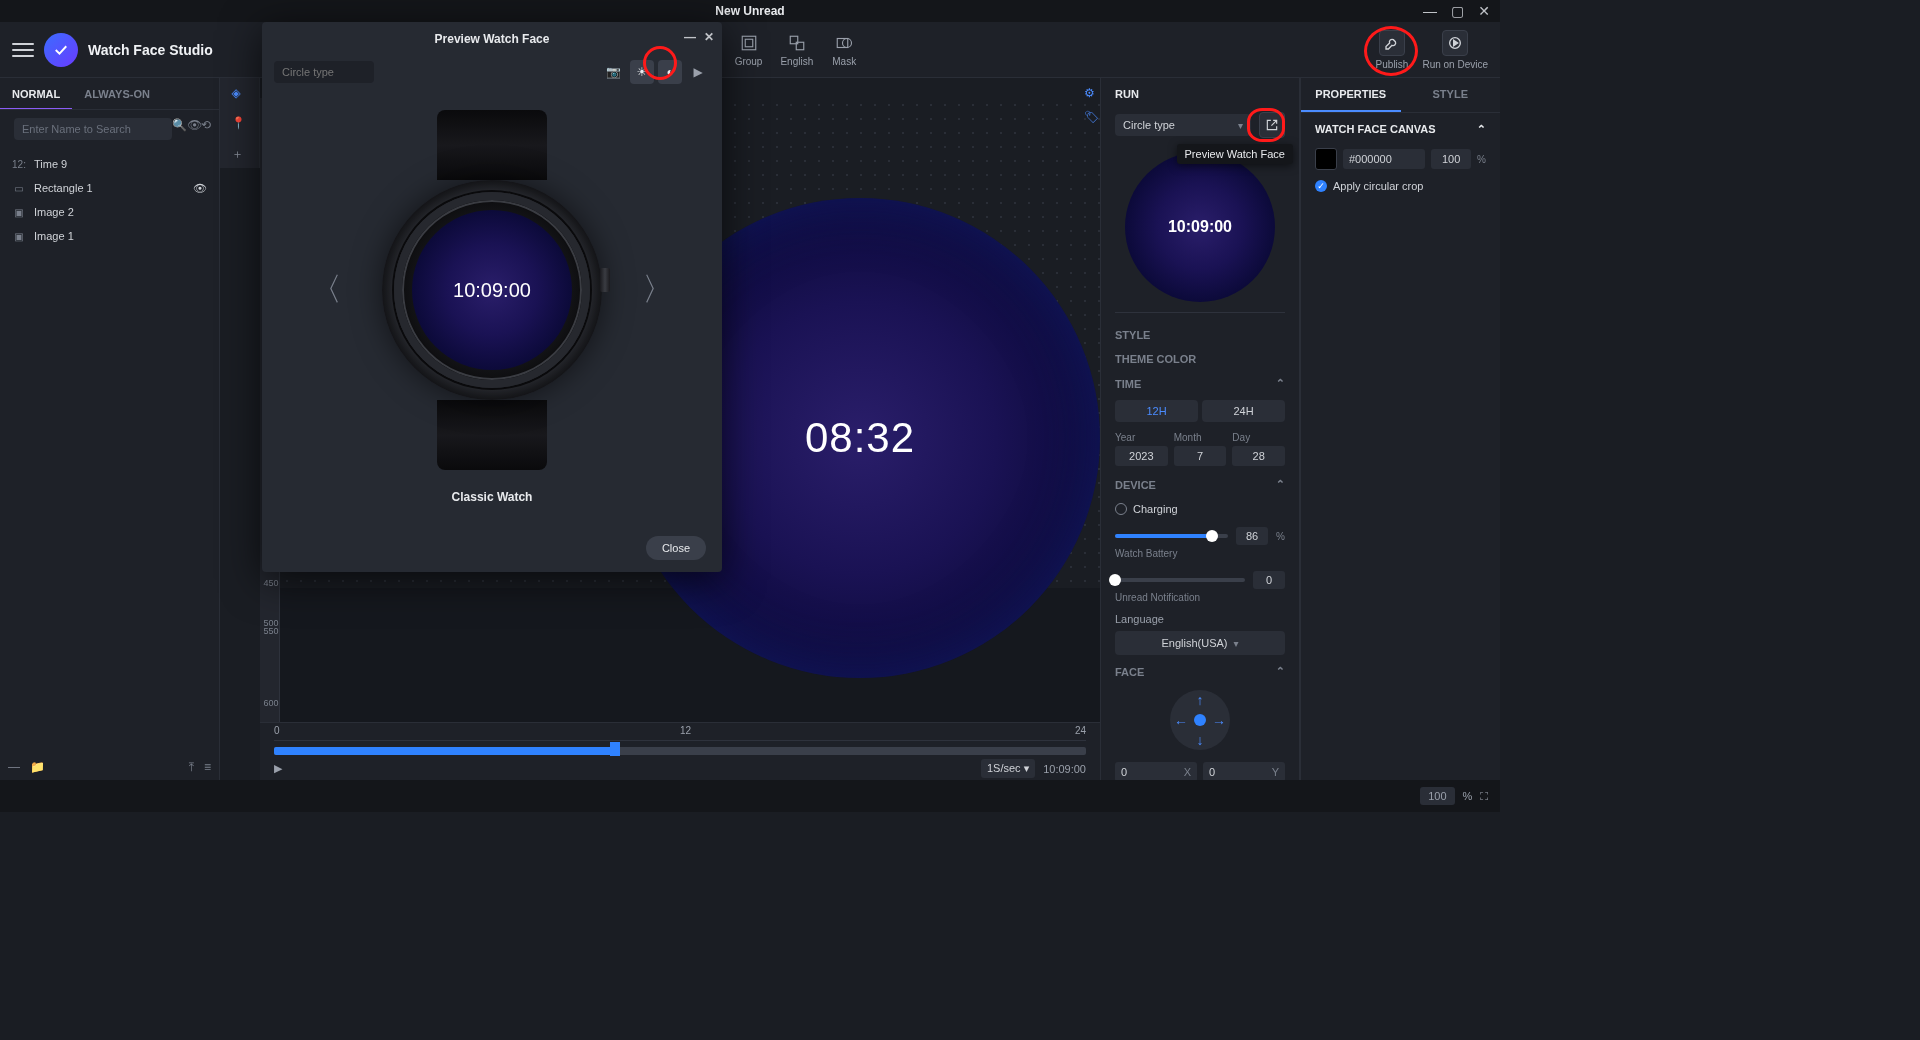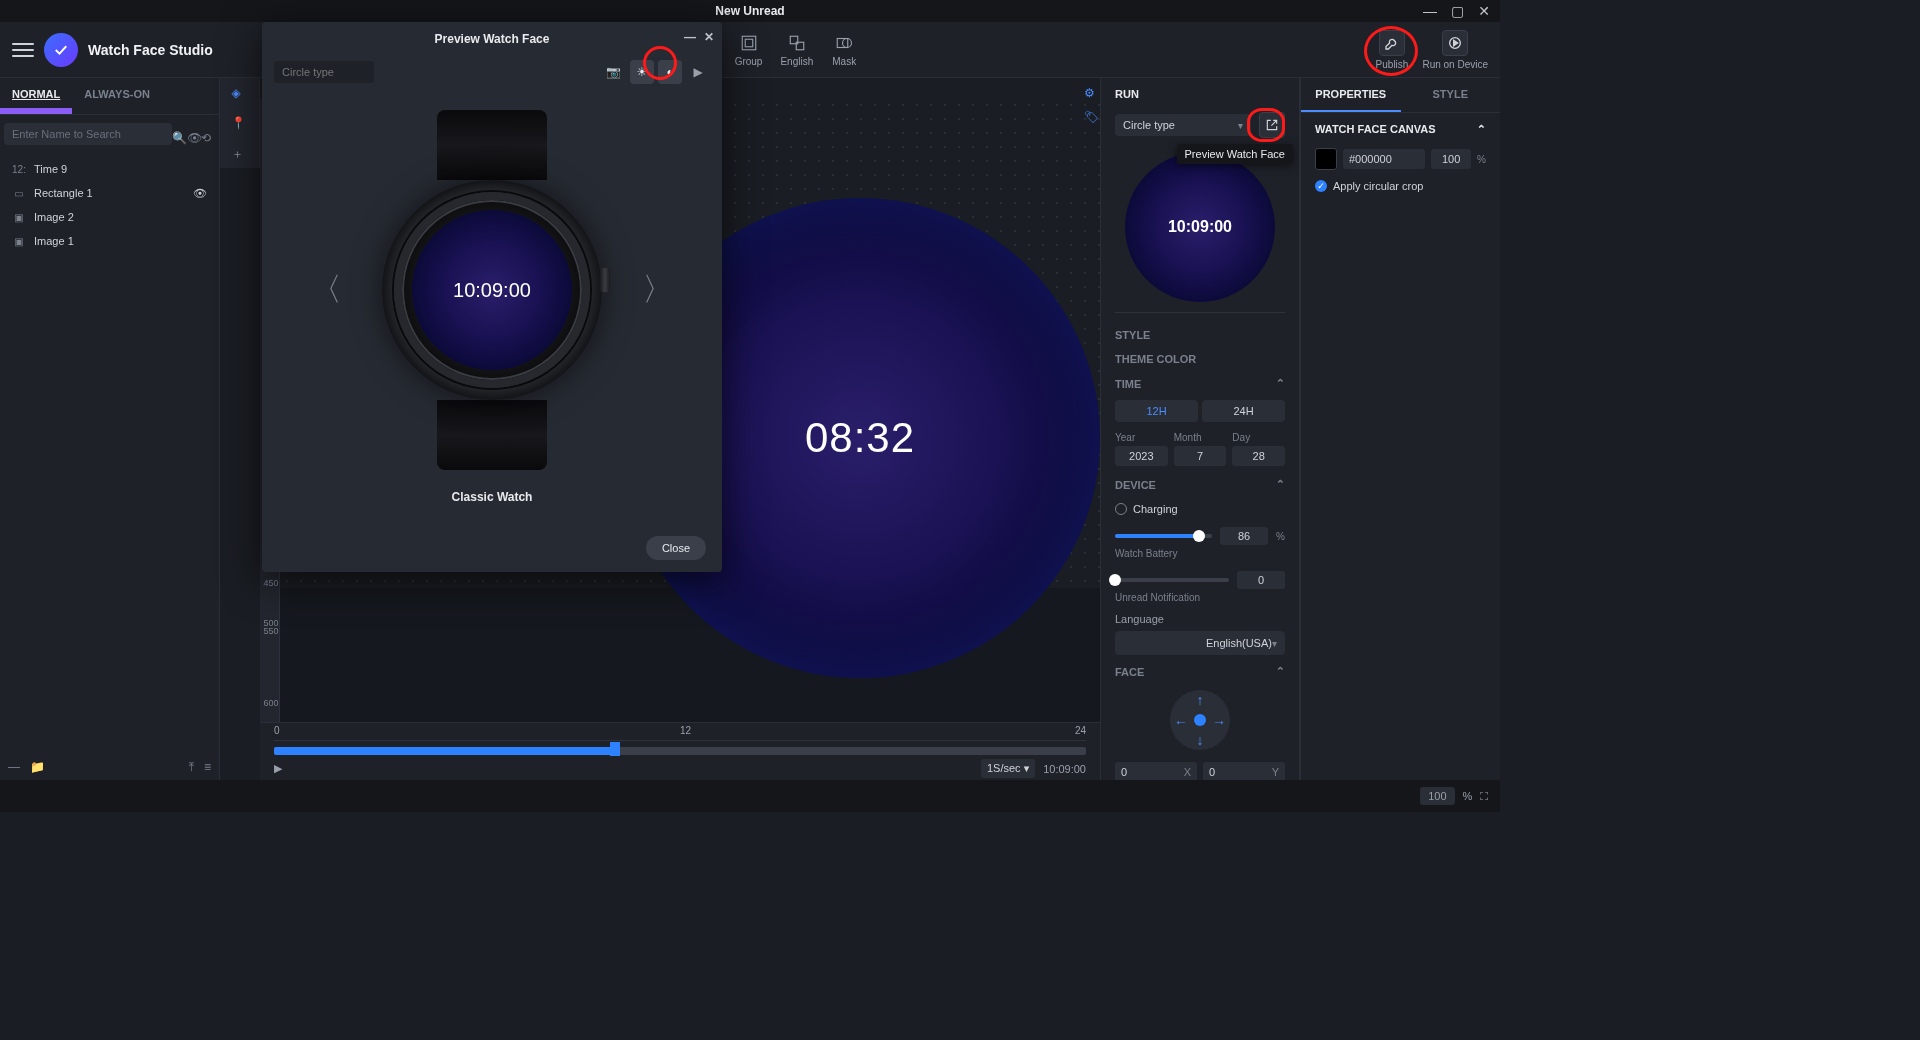--- a/index.html
+++ b/index.html
@@ -25,22 +25,22 @@
 .header-btn { display:flex;flex-direction:column;align-items:center;gap:3px;cursor:pointer;color:#9aa0ab;font-size:10px; }
 .header-btn-icon { width:26px;height:26px;border:1px solid #3a3f4a;border-radius:4px;display:flex;align-items:center;justify-content:center;background:#2a2e37; }
 
 
 .red-circle { position:absolute; border:3px solid #ff1a1a; border-radius:50%; pointer-events:none; z-index:999; }
 
 
 .left-panel { position:absolute; top:78px; left:0; width:220px; bottom:32px; background:#1e2128; border-right:1px solid #2a2e37; }
 .tabs-layer { display:flex; border-bottom:1px solid #2a2e37; }
 .tab-layer { padding:10px 12px 8px; font-size:11px; font-weight:600;cursor:pointer;color:#7a808c; }
-.tab-layer.active { color:#e8eaed; border-bottom:6px solid #8b5cf6;text-decoration:underline; }
-.search-row { padding:8px 4px; display:flex; align-items:flex-end; }
+.tab-layer.active { color:#e8eaed; border-bottom:1px solid #8b5cf6; }
+.search-row { padding:8px 14px; display:flex; align-items:flex-start; }
 .search-input { flex:1; background:#2a2e37; border:none; border-radius:4px; padding:5px 8px; color:#d0d3d8; font-size:11px; }
 .search-input::placeholder { color:#6a707c; }
 .eye-icon { width:14px;height:14px;cursor:pointer;color:#7a808c; }
 .layer-list { padding:4px 0; }
 .layer-item { display:flex;align-items:center;padding:5px 12px;gap:8px;cursor:pointer;font-size:11px; }
 .layer-item .layer-icon { width:14px;height:14px;display:flex;align-items:center;justify-content:center;color:#7a808c;font-size:10px; }
 .layer-item .layer-eye { margin-left:auto; }
 .left-bottom { position:absolute;bottom:6px;left:8px;display:flex;gap:10px;color:#7a808c; }
 .left-bottom-right { position:absolute;bottom:6px;right:8px;display:flex;gap:10px;color:#7a808c; }
 
@@ -88,23 +88,23 @@
 .trip-col { flex:1; }
 .trip-lab { font-size:10px; color:#7a808c; margin-bottom:3px; }
 .trip-val { background:#2a2e37; padding:4px 6px; border-radius:3px; font-size:11px; text-align:center; }
 .check-row { display:flex;align-items:center;gap:6px;padding:6px 14px;font-size:11px; }
 .check-row .cir { width:12px;height:12px;border:1.5px solid #7a808c;border-radius:50%; }
 .slider-row { padding:6px 14px; }
 .slider-line { display:flex;align-items:center;gap:8px; }
 .slider-track { flex:1;height:4px;background:#3a3f4a;border-radius:2px;position:relative; }
 .slider-fill { position:absolute;left:0;top:0;bottom:0;background:#2f82ff;border-radius:2px; }
 .slider-thumb { position:absolute;top:50%;width:12px;height:12px;background:#fff;border-radius:50%;transform:translate(-50%,-50%); }
-.slider-val { width:48px;background:#2a2e37;padding:3px 4px;border-radius:3px;font-size:11px;text-align:center; }
+.slider-val { width:32px;background:#2a2e37;padding:3px 4px;border-radius:3px;font-size:11px;text-align:center; }
 .slider-lab { font-size:10px;color:#7a808c;margin-top:3px; }
-.lang-sel { margin:4px 14px;background:#2a2e37;border-radius:4px;padding:6px 8px;display:flex;justify-content:flex-end;align-items:center;cursor:pointer;font-size:11px; }
+.lang-sel { margin:4px 14px;background:#2a2e37;border-radius:4px;padding:6px 8px;display:flex;justify-content:center;align-items:center;cursor:pointer;font-size:11px;gap:6px; }
 .gyro-ctrl { width:60px;height:60px;margin:6px auto;position:relative;background:#2a2e37;border-radius:50%; }
 .gyro-arrow { position:absolute;color:#4b8cff;font-size:14px; }
 .gyro-dot { position:absolute;top:50%;left:50%;width:12px;height:12px;background:#2f82ff;border-radius:50%;transform:translate(-50%,-50%); }
 .xy-row { display:flex;gap:6px;padding:6px 14px; }
 .xy-box { flex:1;display:flex;align-items:center;background:#2a2e37;border-radius:3px;padding:4px 6px;font-size:11px;justify-content:space-between; }
 
 
 .prop-panel { position:absolute; top:78px; right:0; width:200px; bottom:32px; background:#1e2128; border-left:1px solid #2a2e37; }
 .prop-tabs { display:flex;border-bottom:1px solid #2a2e37; }
 .prop-tab { flex:1;text-align:center;padding:10px 0;font-size:11px;font-weight:600;cursor:pointer;color:#7a808c; }

